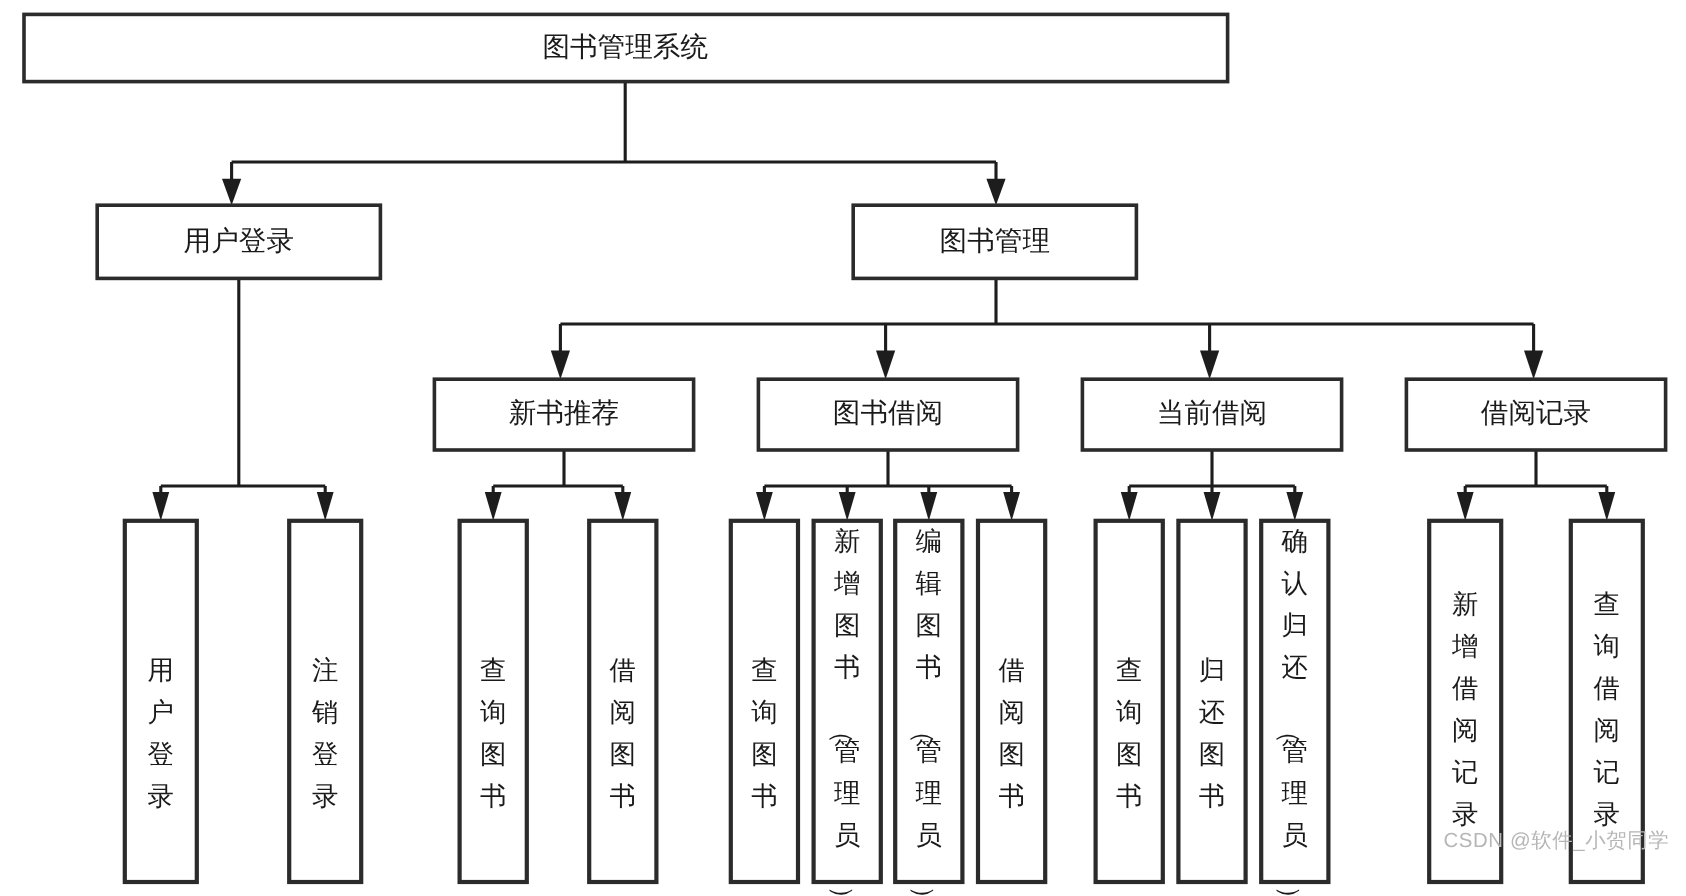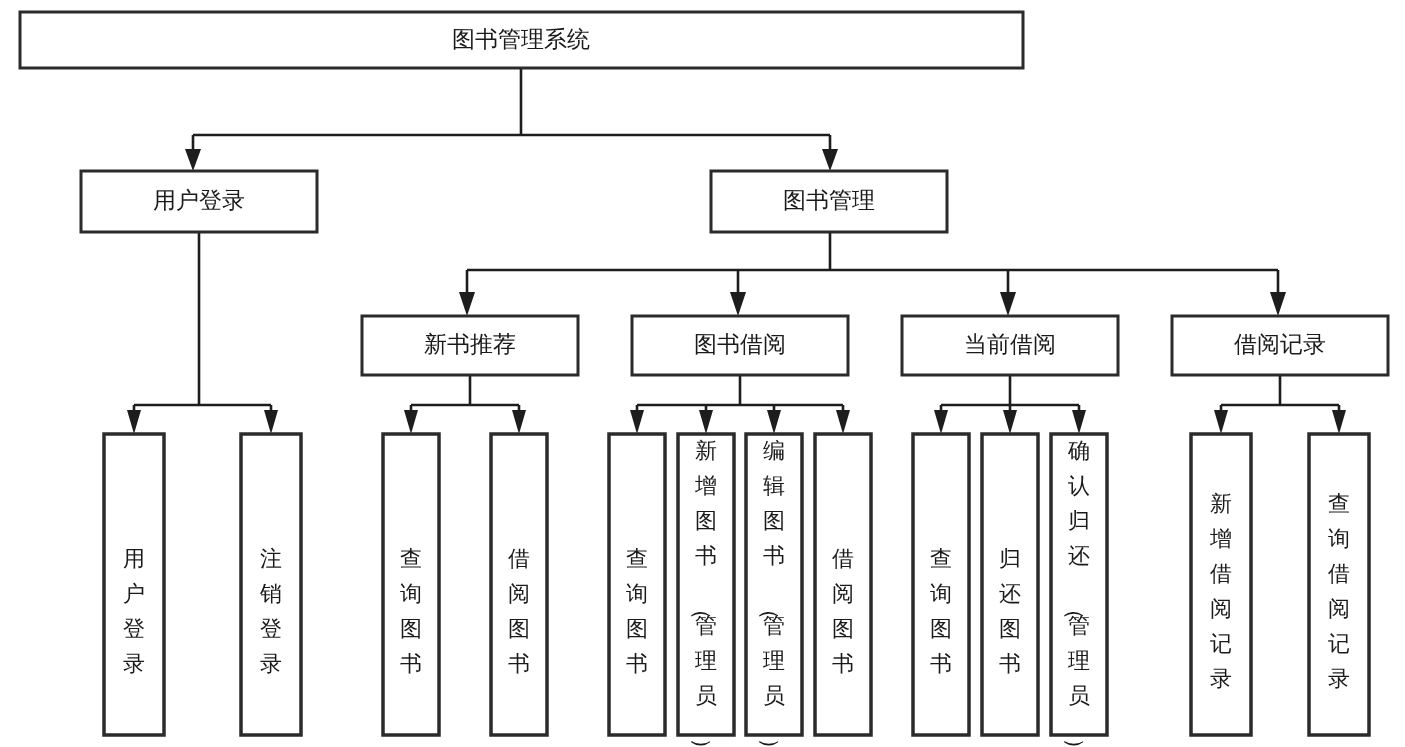--- a/index.html
+++ b/index.html
@@ -232,13 +232,14 @@
       <text class="node-label vertical" x="1221" y="505"><tspan x="1221" y="505">新</tspan><tspan x="1221" y="540">增</tspan><tspan x="1221" y="575">借</tspan><tspan x="1221" y="610">阅</tspan><tspan x="1221" y="645">记</tspan><tspan x="1221" y="680">录</tspan></text>
     </g>
 
     <g>
       <rect class="node-rect leaf" x="1309" y="434" width="60" height="301"></rect>
       <text class="node-label vertical" x="1339" y="505"><tspan x="1339" y="505">查</tspan><tspan x="1339" y="540">询</tspan><tspan x="1339" y="575">借</tspan><tspan x="1339" y="610">阅</tspan><tspan x="1339" y="645">记</tspan><tspan x="1339" y="680">录</tspan></text>
     </g>
 
   </svg>
 
+  <div class="watermark">CSDN @软件_小贺同学</div>
 </div>
 
 </body></html>

